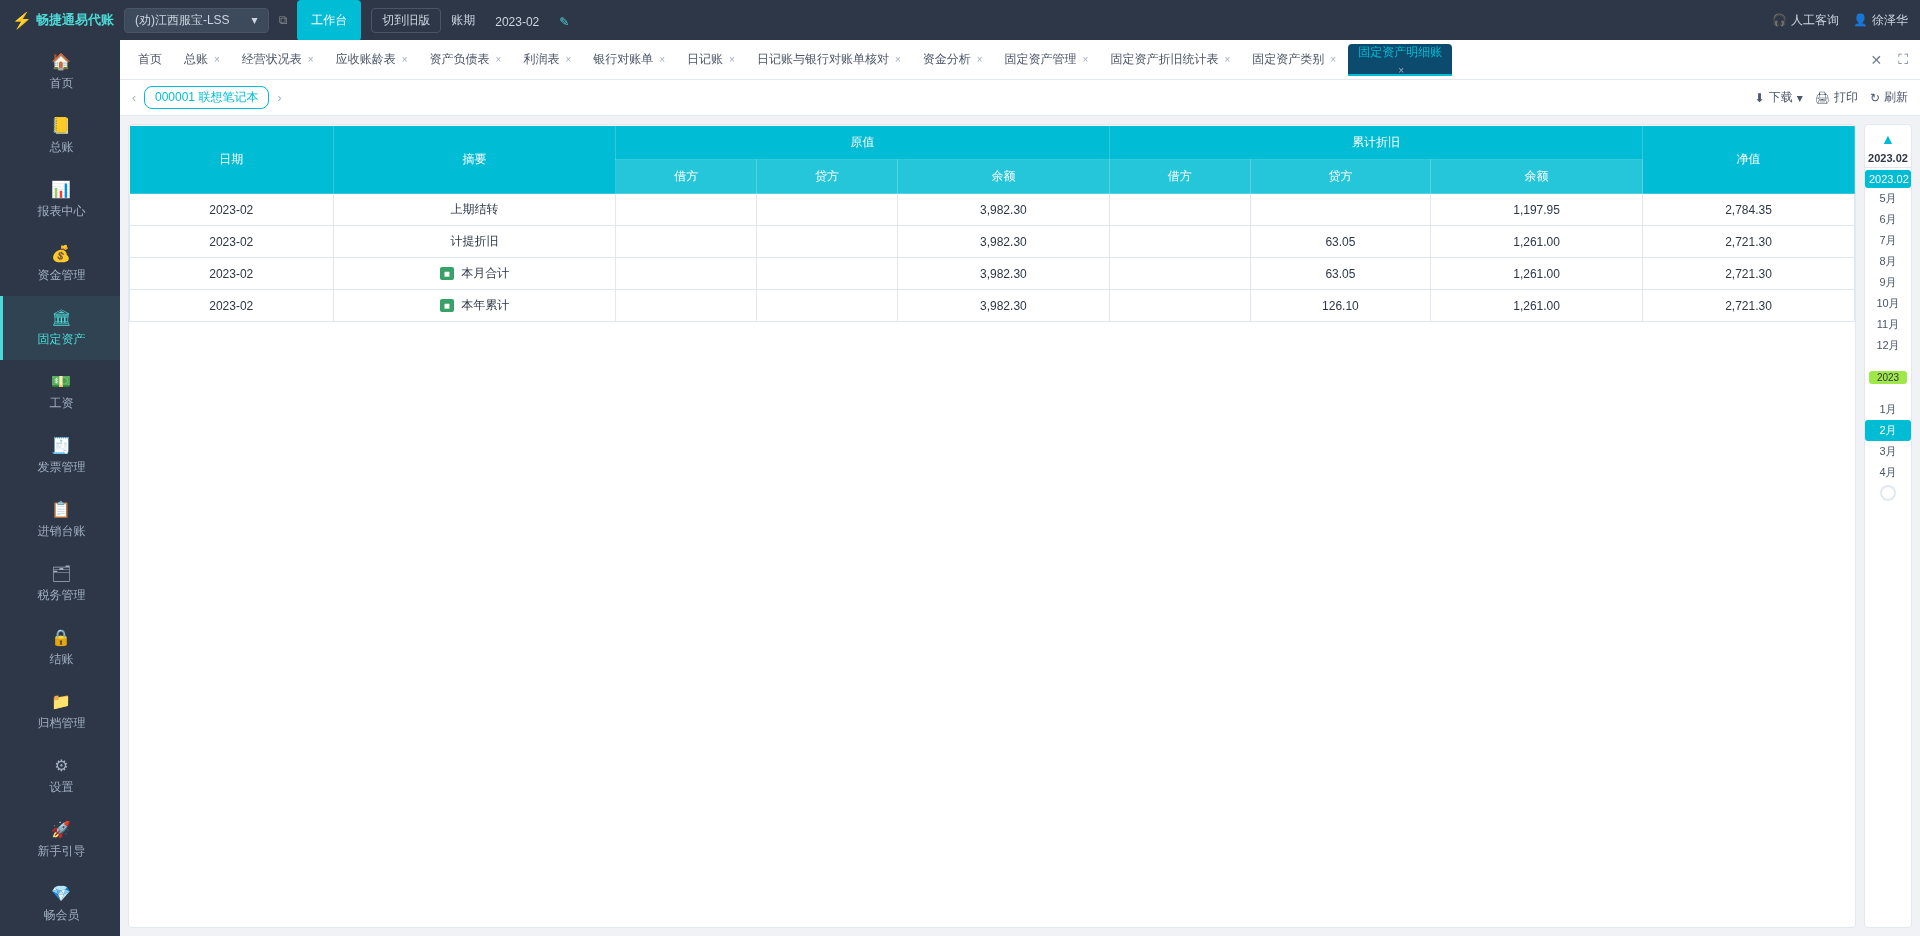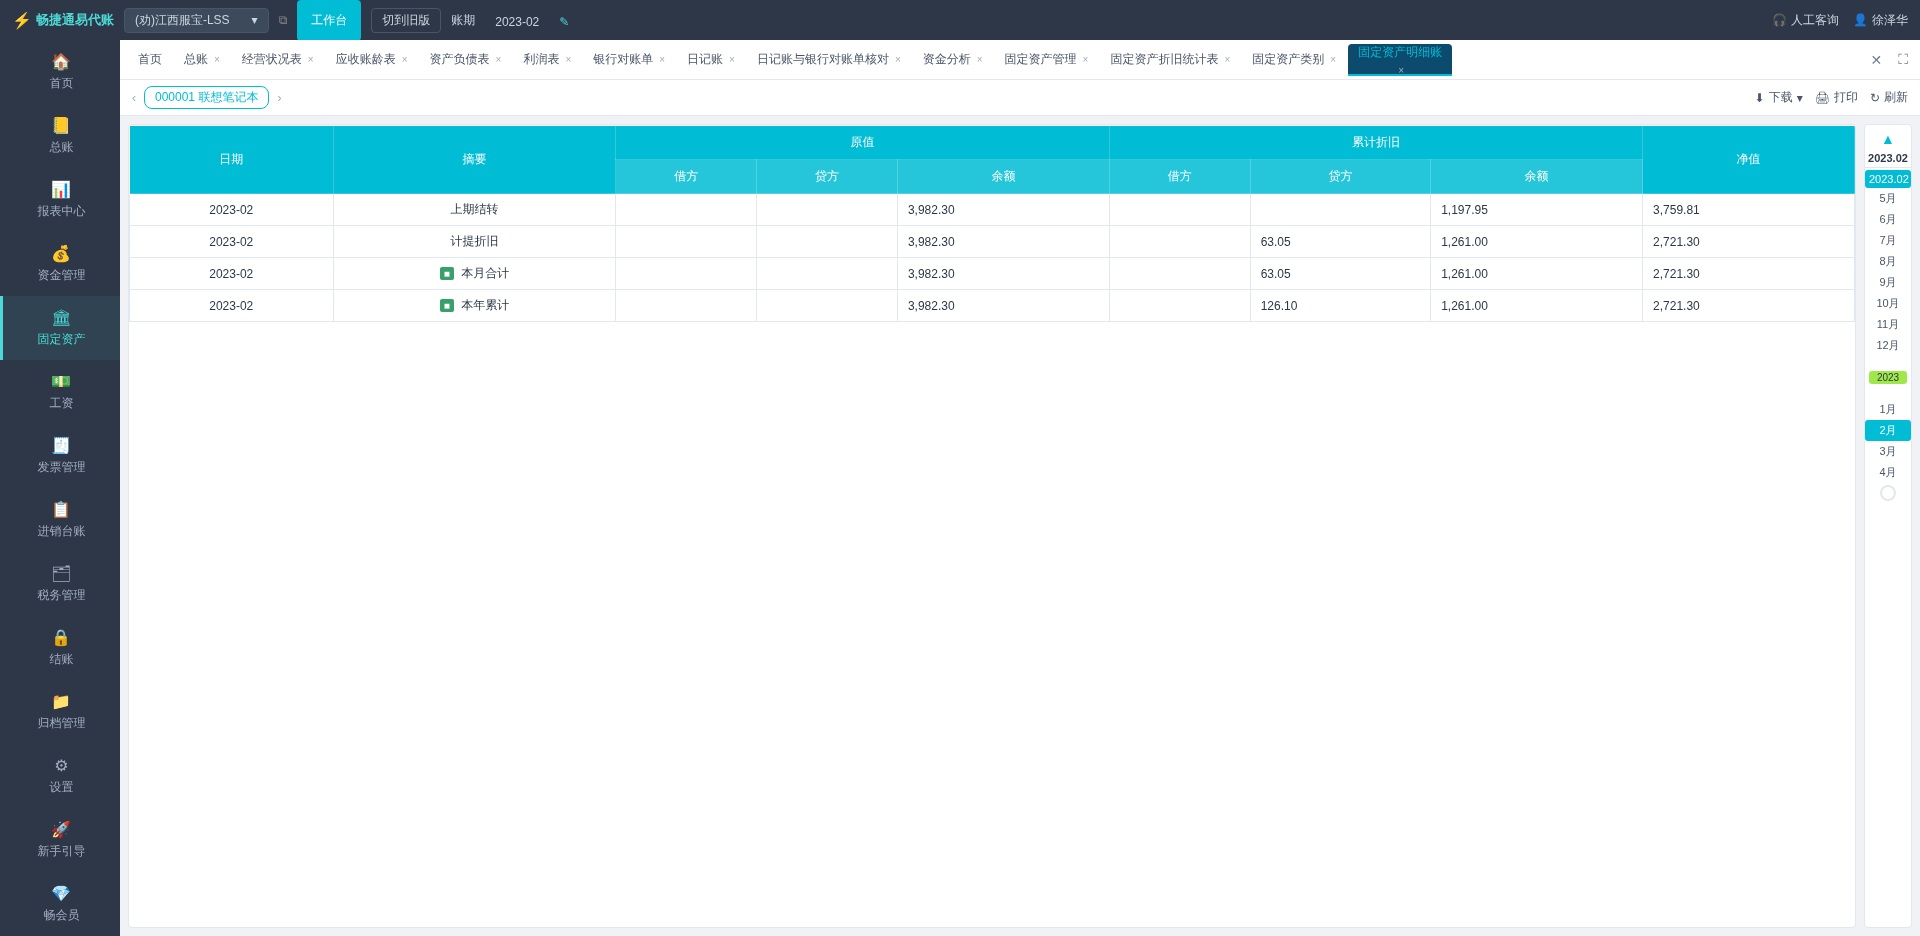--- a/index.html
+++ b/index.html
@@ -225,21 +225,21 @@
     thead tr th.sub-header {
       background: #26c6da;
     }
     tbody tr td {
       padding: 7px 10px;
       border: 1px solid #e2e8f0;
       color: #2d3748;
       text-align: center;
     }
     .td-left { text-align: center; }
-    .td-right { text-align: left; }
+    .td-right { text-align: center; }
     .tag-green {
       display: inline-block;
       background: #38a169;
       color: white;
       font-size: 10px;
       padding: 1px 4px;
       border-radius: 2px;
       margin-right: 4px;
     }
 
@@ -505,21 +505,21 @@
           <tbody>
             <tr>
               <td>2023-02</td>
               <td class="td-left">上期结转</td>
               <td></td>
               <td></td>
               <td class="td-right">3,982.30</td>
               <td></td>
               <td></td>
               <td class="td-right">1,197.95</td>
-              <td class="td-right">3,759.81</td>
+              <td class="td-right">2,784.35</td>
             </tr>
             <tr>
               <td>2023-02</td>
               <td class="td-left">计提折旧</td>
               <td></td>
               <td></td>
               <td class="td-right">3,982.30</td>
               <td></td>
               <td class="td-right">63.05</td>
               <td class="td-right">1,261.00</td>

